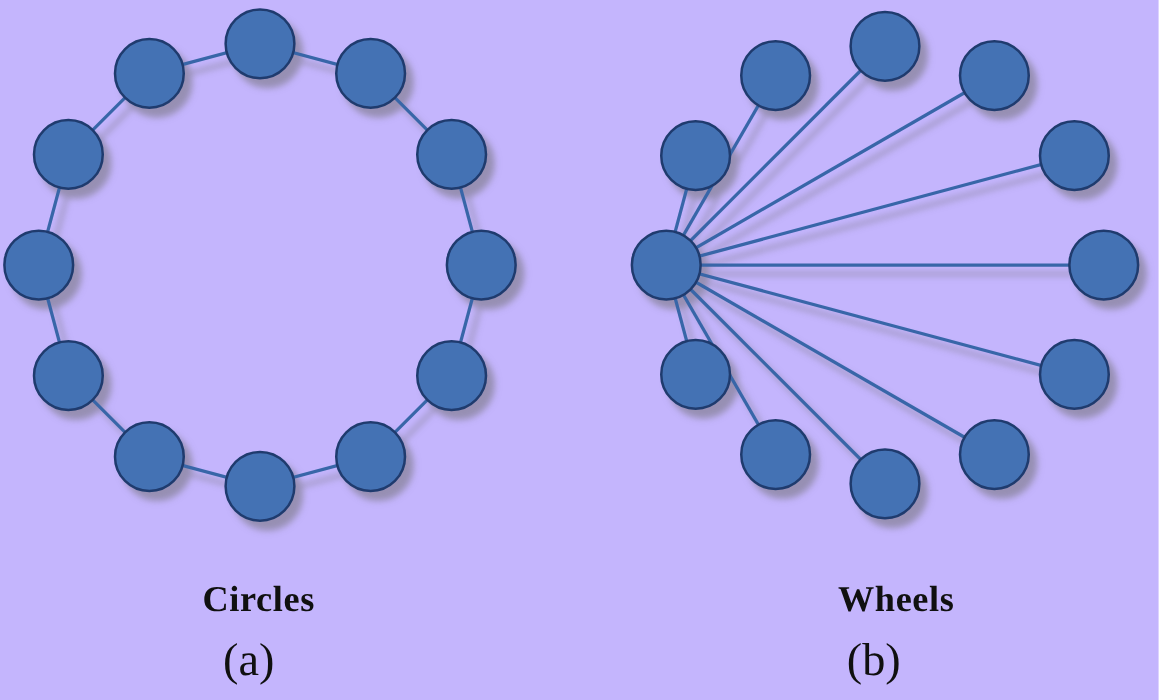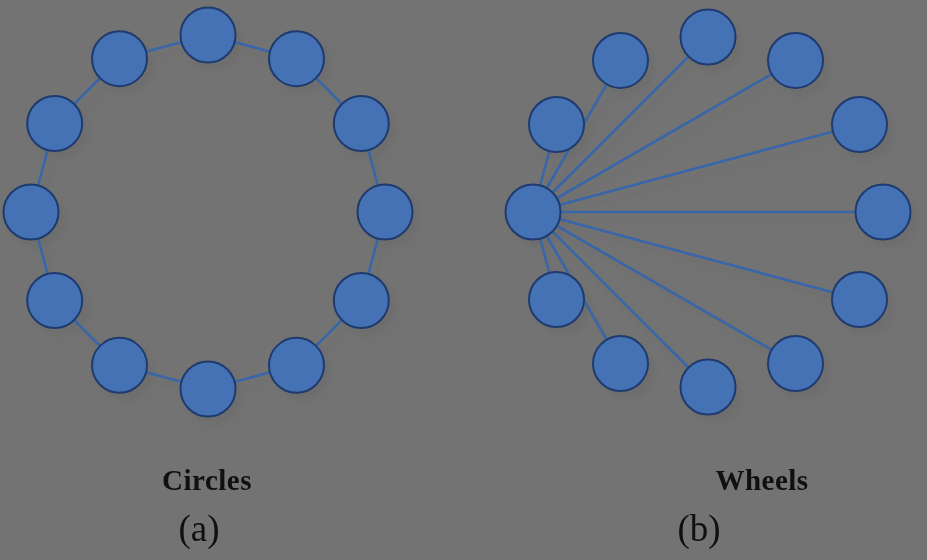--- a/index.html
+++ b/index.html
@@ -4,21 +4,21 @@
 <style>
   html, body {
     margin: 0;
     padding: 0;
     background: #ffffff;
   }
   .figure {
     position: relative;
     width: 927px;
     height: 560px;
-    background: #737373;
+    background: #c4b5fd;
     overflow: hidden;
     font-family: "Liberation Serif", "DejaVu Serif", serif;
   }
   .diagram-canvas {
     position: absolute;
     left: 0;
     top: 0;
   }
   .diagram-group {
     filter: drop-shadow(6px 7px 2.5px rgba(105,105,105,0.5));
@@ -38,21 +38,21 @@
     position: absolute;
     top: 510px;
     transform: translateX(-50%);
     font-size: 37px;
     line-height: 1;
     color: #101010;
     white-space: nowrap;
   }
   #label-a   { left: 207px; }
   #caption-a { left: 199px; }
-  #label-b   { left: 717px; margin-left: 45px; }
+  #label-b   { left: 717px; }
   #caption-b { left: 699px; }
 </style>
 </head>
 <body>
 
 <div class="figure">
   <svg class="diagram-canvas" width="927" height="470" viewBox="0 0 927 470" xmlns="http://www.w3.org/2000/svg">
     <g class="diagram-group">
         <line x1="208" y1="35" x2="296.5" y2="58.7" stroke="#3866A8" stroke-width="2.6"></line>
         <line x1="296.5" y1="58.7" x2="361.3" y2="123.5" stroke="#3866A8" stroke-width="2.6"></line>

